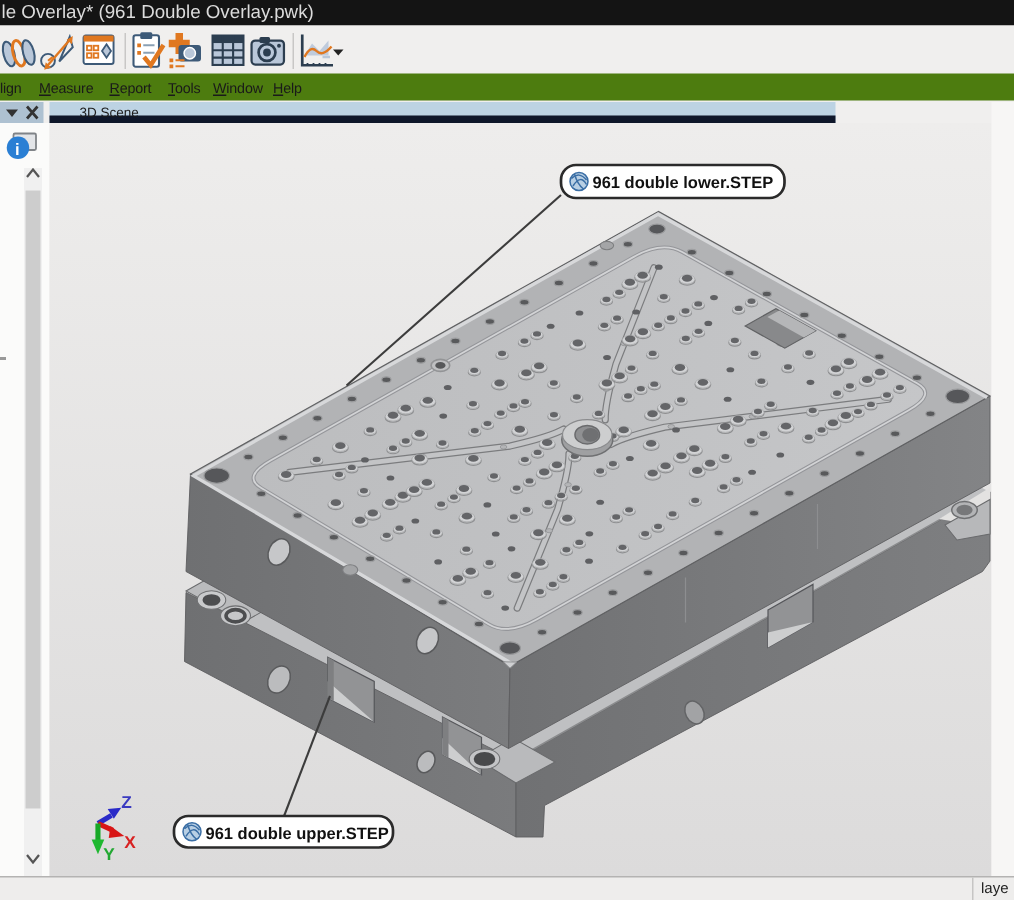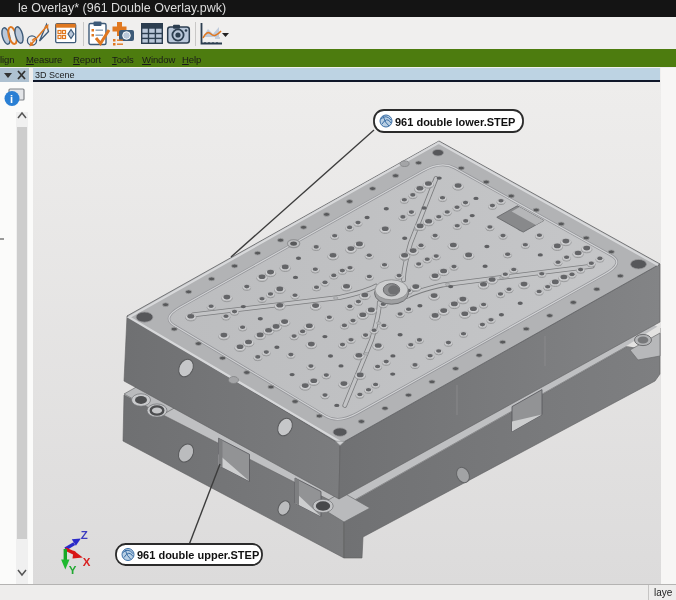--- a/index.html
+++ b/index.html
@@ -1,21 +1,21 @@
 <!DOCTYPE html>
 <html><head><meta charset="utf-8">
 <style>
 * { margin:0; padding:0; box-sizing:border-box; }
 html,body { width:676px; height:600px; overflow:hidden; font-family:"Liberation Sans", sans-serif; background:#f0efee; }
-.titlebar { position:absolute; left:0; top:0; width:676px; height:17px; background:#141414; color:#dcdcdc; font-size:12.5px; line-height:17px; padding-left:18px; }
+.titlebar { position:absolute; left:0; top:0; width:676px; height:17px; background:#141414; color:#dcdcdc; font-size:12.5px; line-height:17px; padding-left:1px; }
 .toolbar { position:absolute; left:0; top:17px; width:676px; height:32px; background:#f0efee; }
 .menubar { position:absolute; left:0; top:49px; width:676px; height:18px; background:#4d7c0f; font-size:9.5px; color:#1a1a1a; letter-spacing:-0.1px; }
 .menubar > span { position:absolute; top:5px; }
 .panelhdr { position:absolute; left:0; top:68px; width:29px; height:14px; background:#aec1d1; }
-.scenebar { position:absolute; left:33px; top:68px; width:627px; height:14px; background:#bdd3e3; font-size:9px; color:#1c1c1c; line-height:14px; padding-left:2px; border-bottom:2px solid #0f172a;}
+.scenebar { position:absolute; left:33px; top:68px; width:524px; height:14px; background:#bdd3e3; font-size:9px; color:#1c1c1c; line-height:14px; padding-left:20px; border-bottom:5px solid #0f172a;}
 .leftpanel { position:absolute; left:0; top:82px; width:33px; height:502px; background:#fbfbfa; }
 .viewport { position:absolute; left:33px; top:82px; width:628px; height:502px; background:linear-gradient(#eeedec,#dcdbdb); }
 .rightstrip { position:absolute; left:661px; top:68px; width:15px; height:516px; background:#f7f6f5; }
 .statusbar { position:absolute; left:0; top:584px; width:676px; height:29px; background:#eeedec; border-top:1px solid #b4b3b2; font-size:10px; color:#222; }
 svg { position:absolute; }
 .u { text-decoration:underline; }
 </style></head>
 <body>
 <div class="titlebar">le Overlay* (961 Double Overlay.pwk)</div>
 <div class="toolbar">

